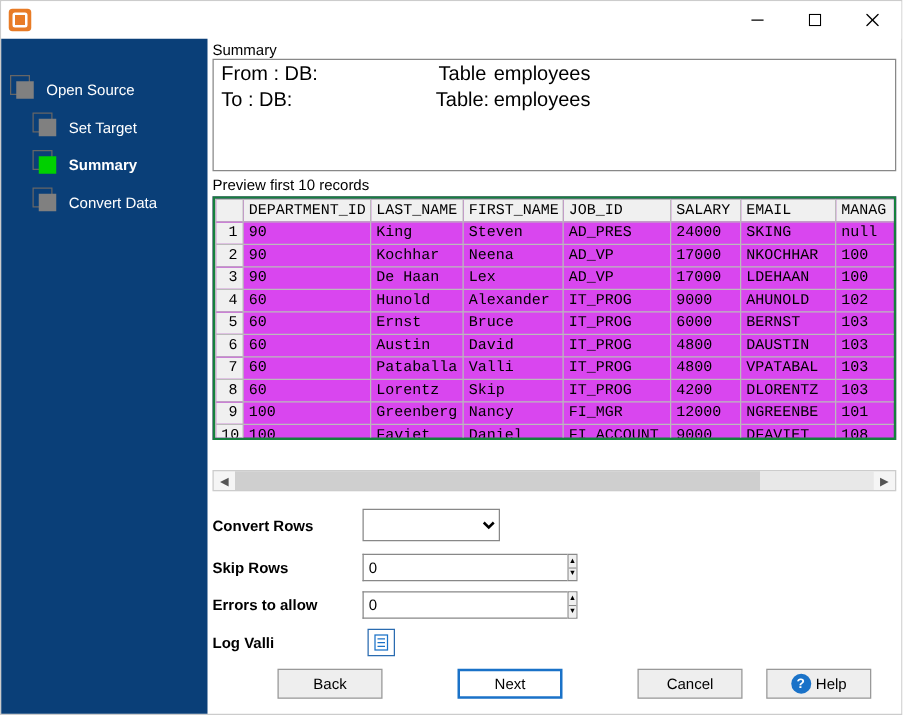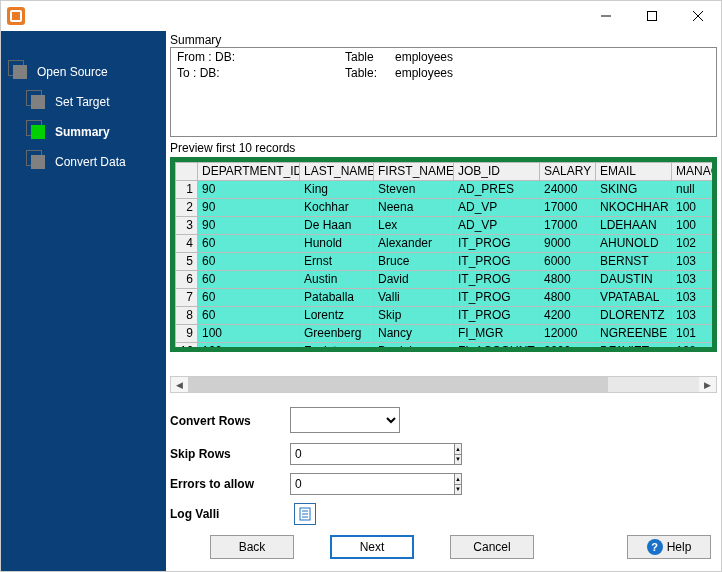--- a/index.html
+++ b/index.html
@@ -84,34 +84,35 @@
   .group-label {
     padding: 2px 4px 0 4px;
     font-size: 12px;
     color: #000;
   }
   .summary-box {
     margin: 0 4px 4px 4px;
     border: 1px solid #888;
     height: 92px;
     padding: 2px 6px;
-    font-size: 12px;
+    font-size: 16px;
     line-height: 1.3;
   }
   .summary-line { display: flex; }
   .summary-line .c1 { width: 168px; }
-  .summary-line .c2 { width: 50px; }
+  .summary-line .c2 { width: 50px; text-align: center; }
   .preview-label { padding: 0 8px 2px 4px; }
   .table-wrap {
     margin: 0 4px;
-    border: 5px solid #15803d;
+    border: 2px solid #15803d;
     height: 200px;
     overflow: hidden;
     position: relative;
-    background: #5eead4;
+    background: #d946ef;
+    font-family: Liberation Mono, monospace;
   }
   table {
     border-collapse: collapse;
     width: 100%;
     table-layout: fixed;
     font-size: 12px;
   }
   th, td {
     border: 1px solid #bbb;
     padding: 1px 4px;
@@ -198,24 +199,24 @@
   .log-btn {
     width:22px; height:22px;
     border:1px solid #2a6bb0;
     display:flex; align-items:center; justify-content:center;
     justify-self: start;
     margin-left: 4px;
   }
   .log-btn svg { display:block; }
   .footer {
     margin-top: auto;
-    padding: 10px 10px 12px 10px;
+    padding: 10px 24px 12px 10px;
     display: flex;
     align-items: center;
-    gap: 0;
+    gap: 12px;
   }
   .footer .btn {
     width: 84px; height: 24px;
     border: 1px solid #999;
     background: #eee;
     display:flex; align-items:center; justify-content:center;
     font-size:12px;
   }
   .footer .btn.primary {
     border: 2px solid #1a72c8;

